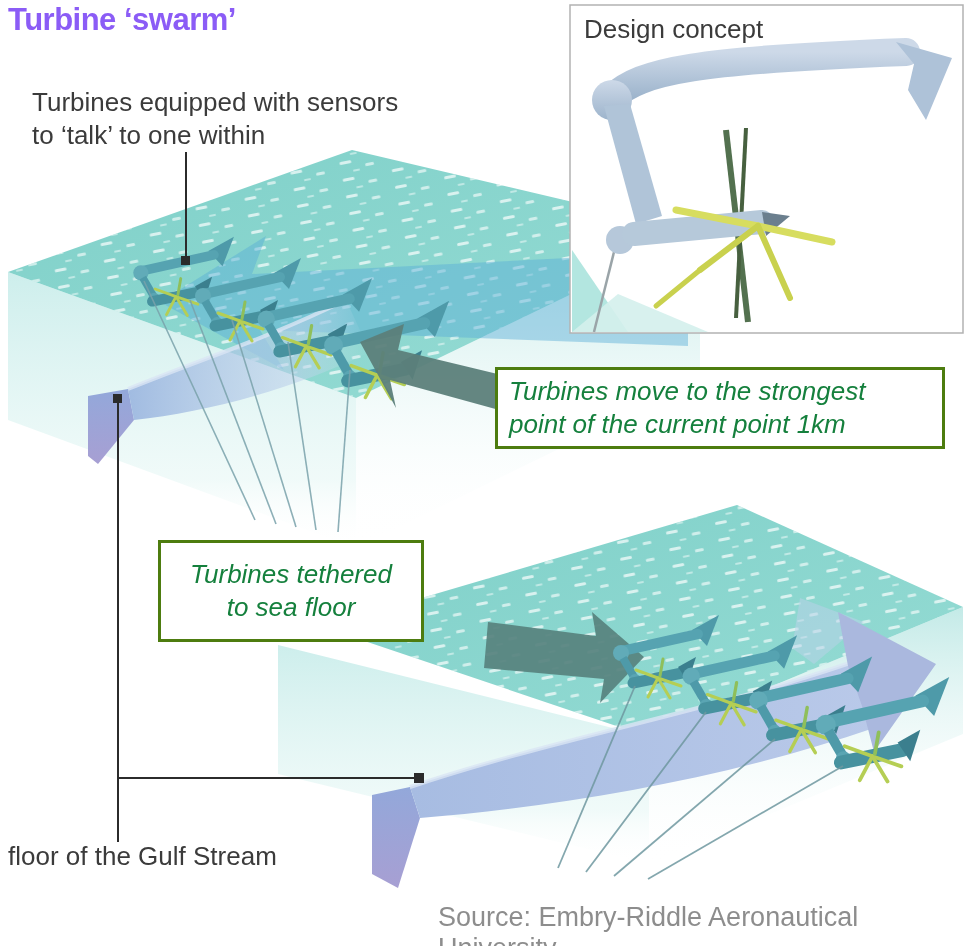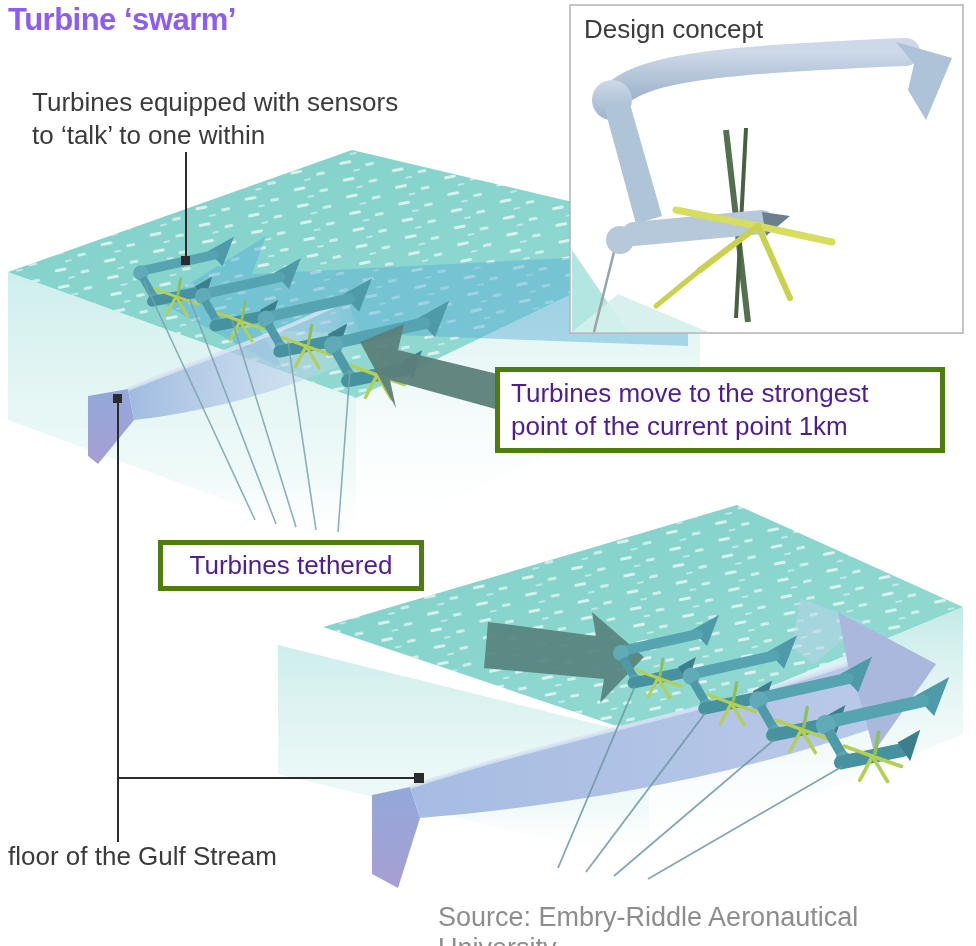--- a/index.html
+++ b/index.html
@@ -5,24 +5,24 @@
   html,body{margin:0;padding:0;background:#fff;}
   .canvas{position:relative;width:976px;height:946px;background:#ffffff;overflow:hidden;
           font-family:"Liberation Sans", sans-serif;}
   .scene{position:absolute;left:0;top:0;}
   .txt{position:absolute;color:#3b3b3b;}
   .title{left:8px;top:2px;font-size:31px;font-weight:bold;color:#8b5cf6;letter-spacing:-0.5px;}
   .note{font-size:26px;line-height:33px;}
   .sensors{left:8px;top:86px;margin-left:24px;}
   .sweet{left:8px;top:840px;}
   .source{left:438px;top:902px;font-size:27px;font-weight:normal;color:#8d8d8d;letter-spacing:0;}
-  .callout{position:absolute;background:#ffffff;border:5px solid #4d7c0f;color:#4c1d95;
-           font-size:26px;line-height:33px;padding:5px 11px;box-sizing:border-box;}
+  .callout{position:absolute;background:#ffffff;border:3px solid #4d7c0f;color:#15803d;
+           font-size:26px;line-height:33px;padding:5px 11px;box-sizing:border-box;font-style:italic;}
   .callout.move{left:495px;top:367px;width:450px;}
-  .callout.tether{left:158px;top:540px;width:266px;text-align:center;padding:4px 4px;}
+  .callout.tether{left:158px;top:540px;width:266px;text-align:center;padding:15px 4px;}
   .design-label{left:584px;top:14px;font-size:26px;color:#3b3b3b;text-align:right;}
   .line{display:block;}
 </style>
 </head>
 <body>
 
 <div class="canvas">
 
 <svg class="scene" width="976" height="946" viewBox="0 0 976 946">
   <defs>
@@ -194,20 +194,21 @@
 
 <div class="txt design-label">Design concept</div>
 
 <div class="callout move">
   <span class="line">Turbines move to the strongest</span>
   <span class="line">point of the current point 1km</span>
 </div>
 
 <div class="callout tether">
   <span class="line">Turbines tethered</span>
+  <span class="line">to sea floor</span>
 </div>
 
 <div class="txt note sweet">
   <span class="line">floor of the Gulf Stream</span>
 </div>
 
 <div class="txt source">Source: Embry-Riddle Aeronautical University</div>
 
 </div>
 

